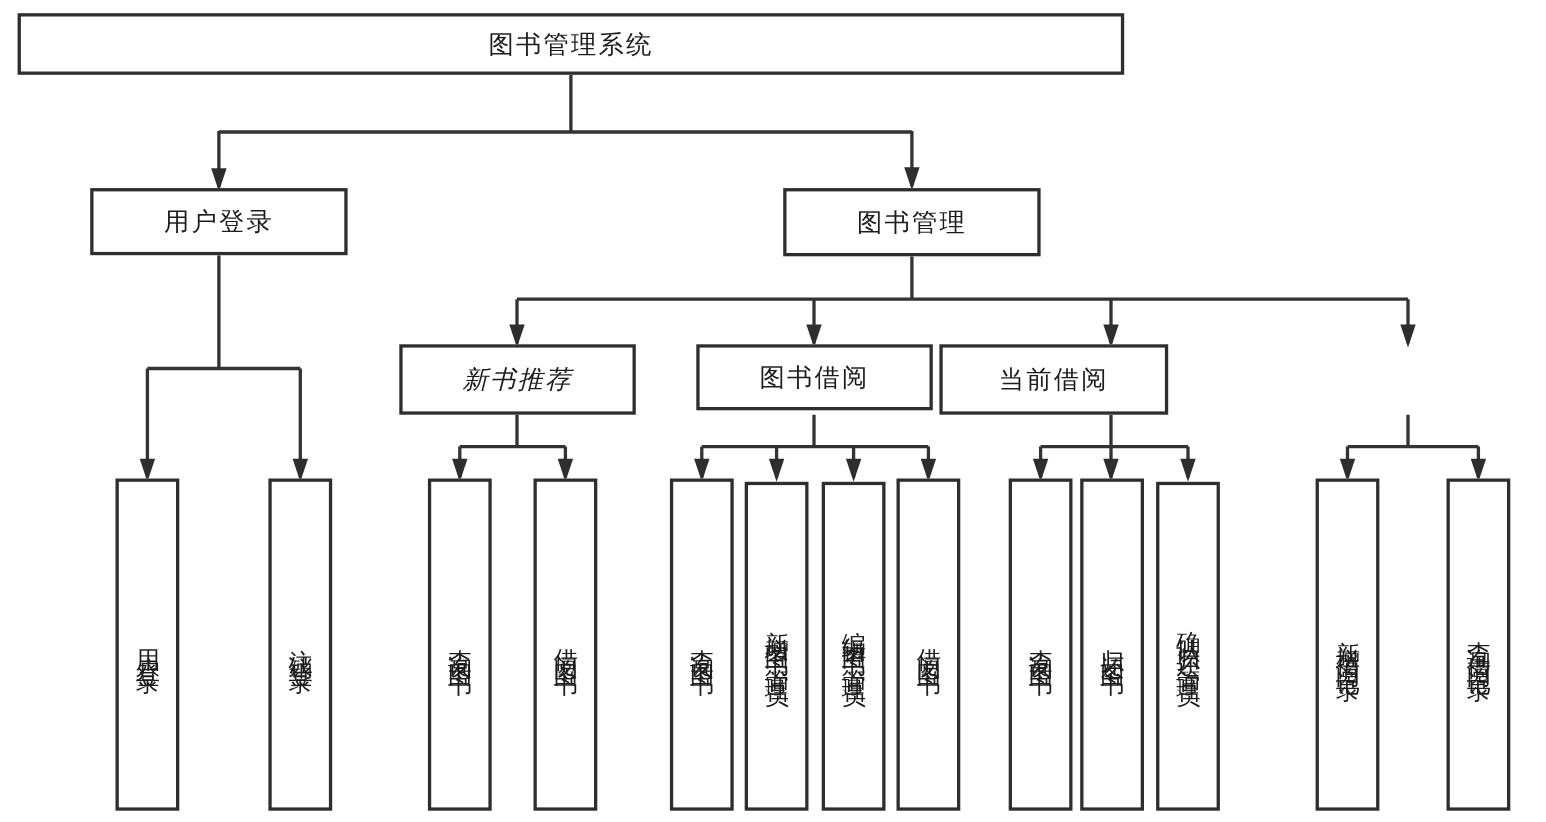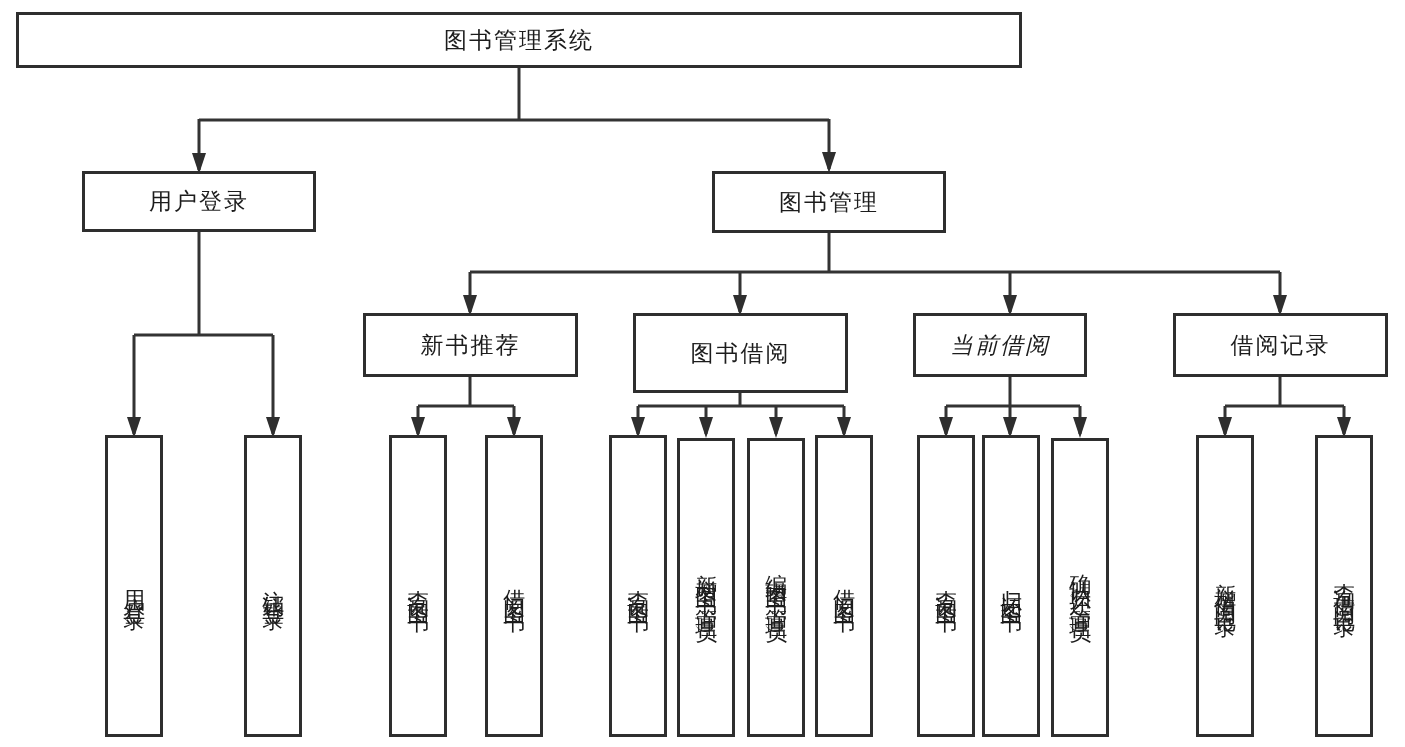--- a/index.html
+++ b/index.html
@@ -102,31 +102,28 @@
     <span class="h-label">图书管理系统</span>
   </div>
 
   <div class="box" style="left:82px; top:171px; width:234px; height:61px;">
     <span class="h-label">用户登录</span>
   </div>
   <div class="box" style="left:712px; top:171px; width:234px; height:62px;justify-content:center;">
     <span class="h-label">图书管理</span>
   </div>
 
-  <div class="box" style="left:363px; top:313px; width:215px; height:64px;">
+  <div class="box" style="left:363px; top:313px; width:215px; height:64px;font-style:italic;">
     <span class="h-label">新书推荐</span>
   </div>
-  <div class="box" style="left:633px; top:313px; width:215px; height:80px;">
+  <div class="box" style="left:633px; top:313px; width:215px; height:60px;">
     <span class="h-label">图书借阅</span>
   </div>
-  <div class="box" style="left:913px; top:313px; width:174px; height:64px;font-style:italic;">
+  <div class="box" style="left:854px; top:313px; width:208px; height:64px;">
     <span class="h-label">当前借阅</span>
-  </div>
-  <div class="box" style="left:1173px; top:313px; width:215px; height:64px;">
-    <span class="h-label">借阅记录</span>
   </div>
 
   <div class="box" style="left:105px; top:435px; width:58px; height:302px;">
     <span class="v-label">用户登录</span>
   </div>
   <div class="box" style="left:244px; top:435px; width:58px; height:302px;">
     <span class="v-label">注销登录</span>
   </div>
 
   <div class="box" style="left:389px; top:435px; width:58px; height:302px;">

